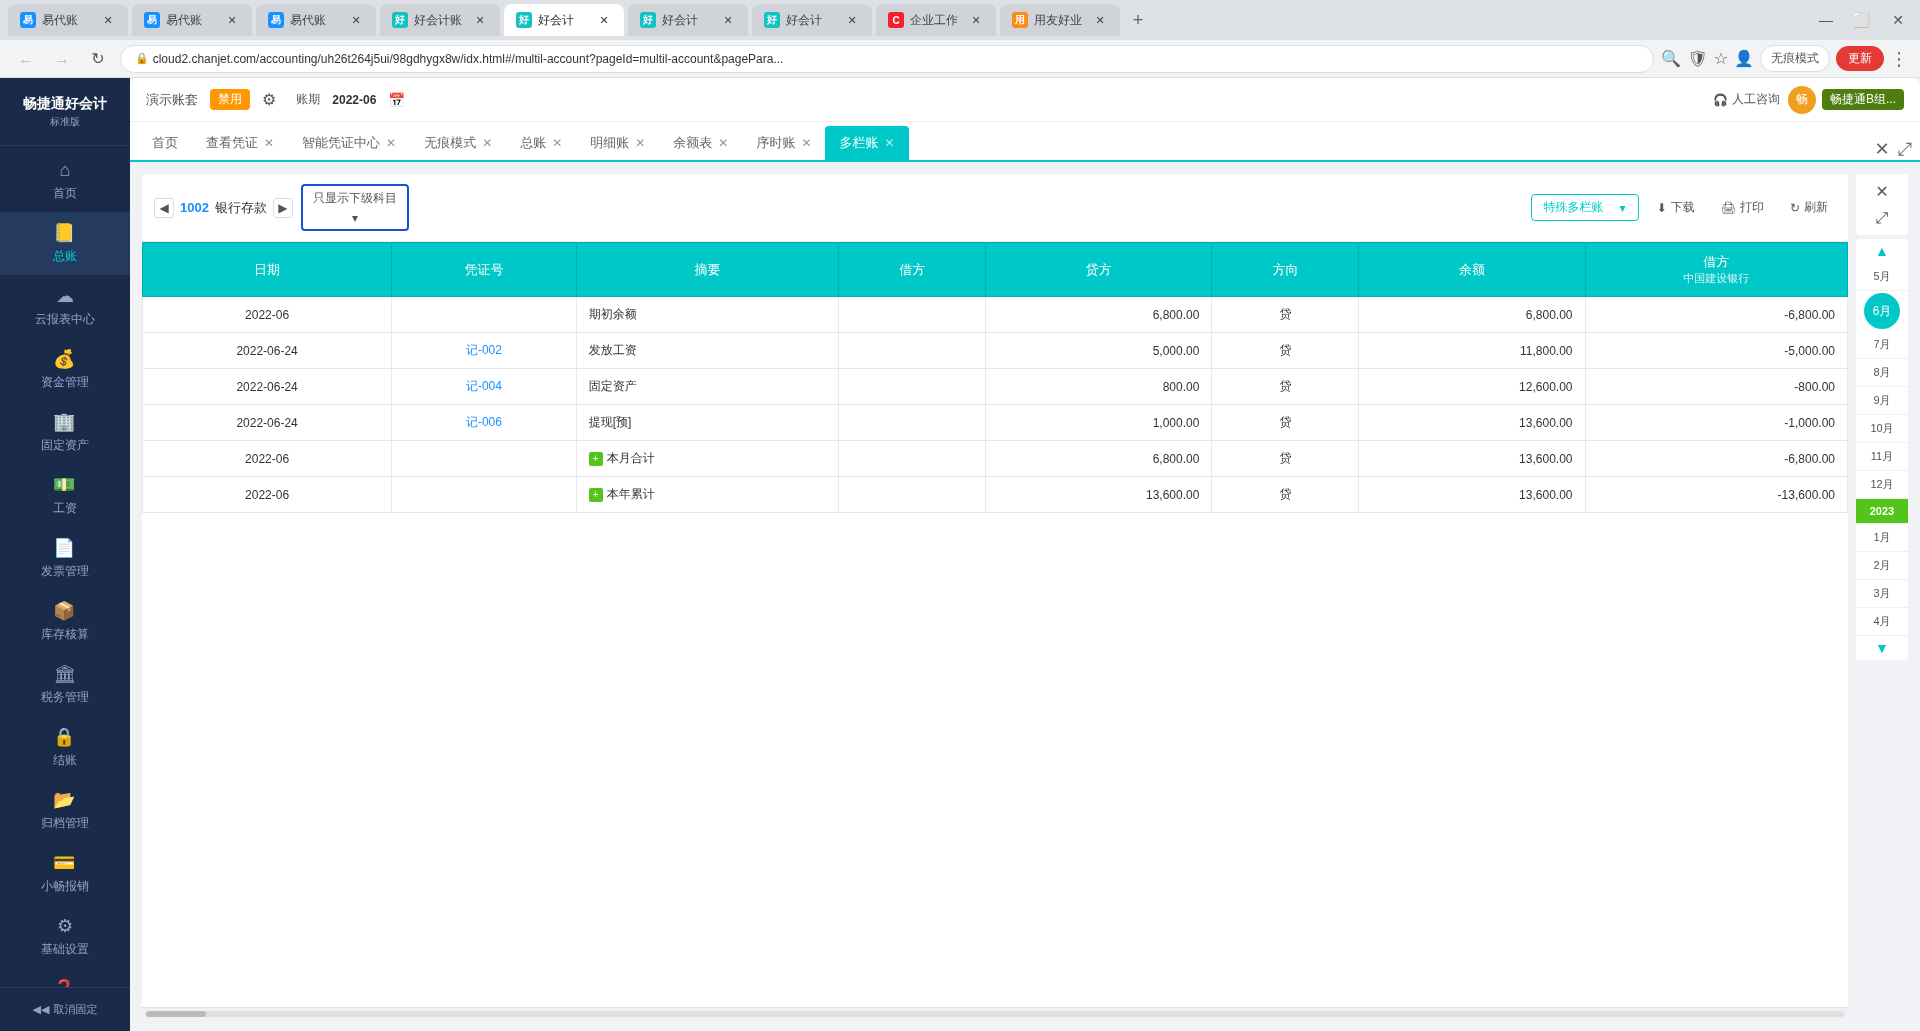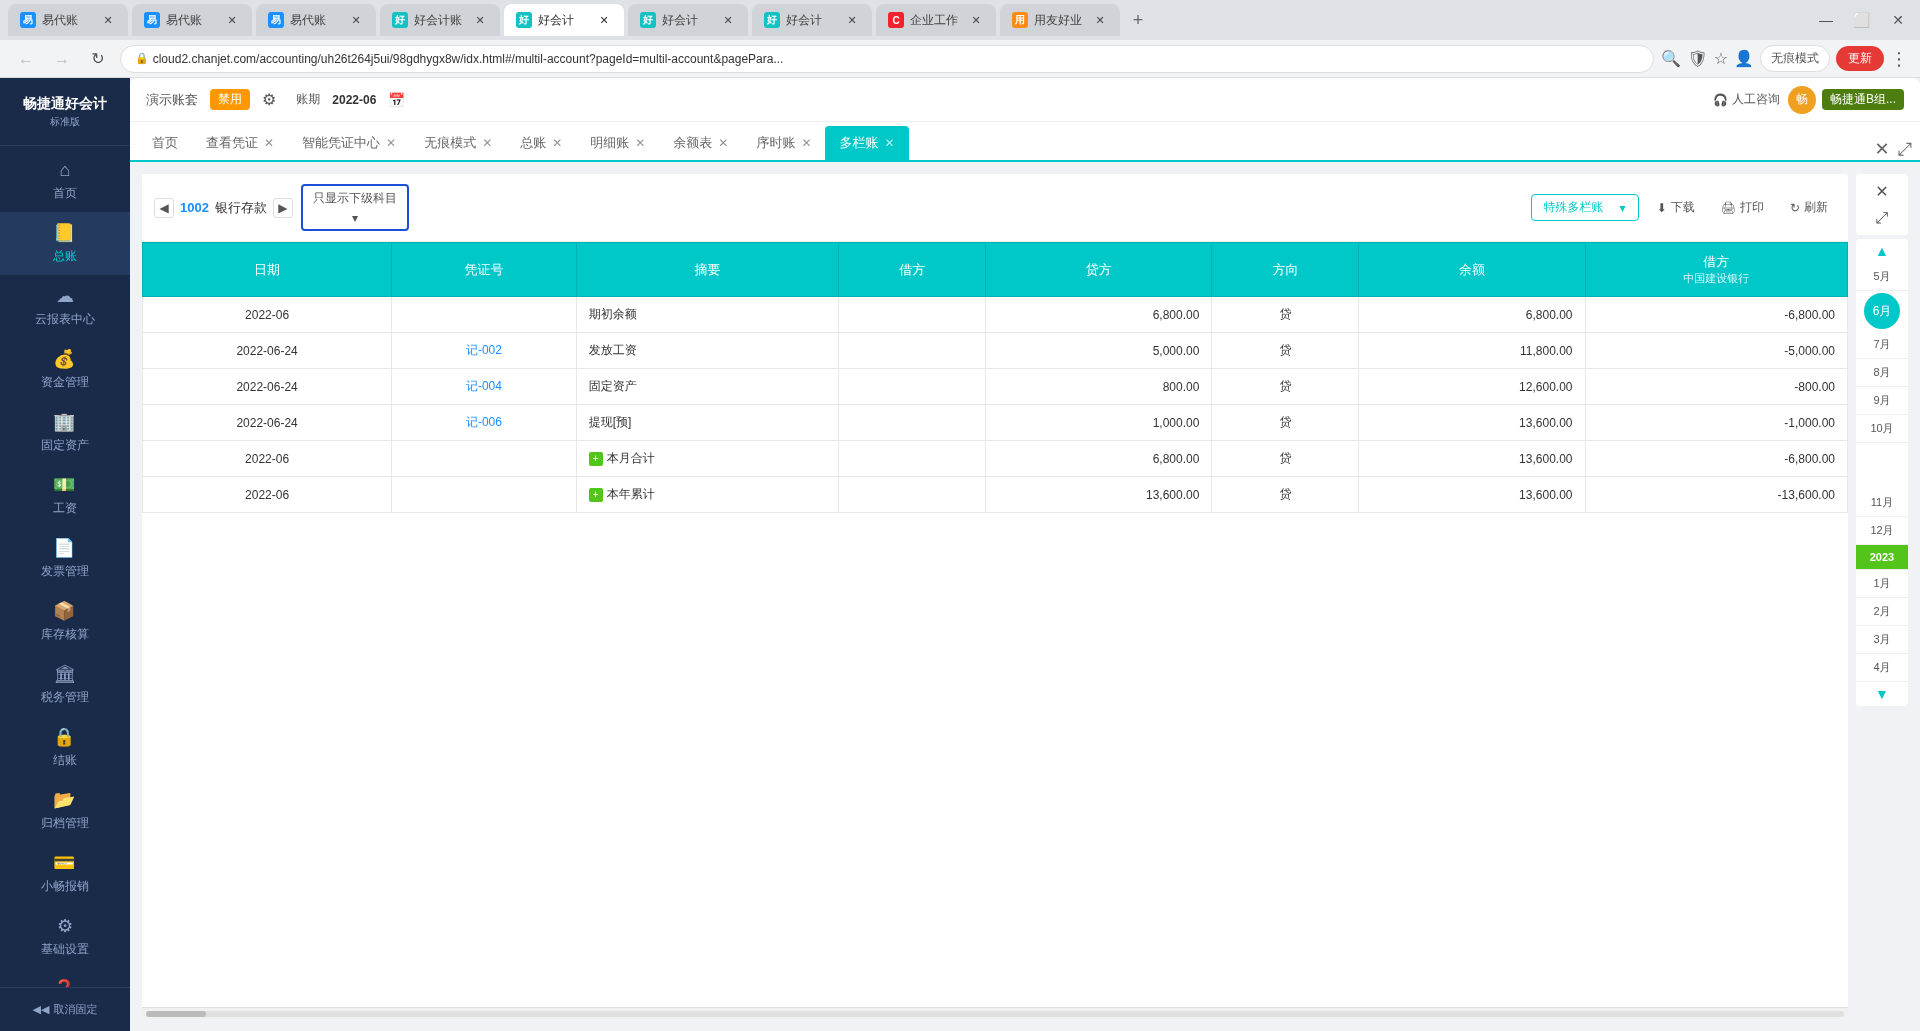--- a/index.html
+++ b/index.html
@@ -461,21 +461,21 @@
         </div>
 
         <div class="month-panel">
           <div class="month-arrow">▲</div>
           <div class="month-item" style="font-size:11px;color:#555;">5月</div>
           <div class="month-item active" style="background:#00c8c8;color:white;border-radius:50%;margin:2px auto;width:36px;height:36px;display:flex;align-items:center;justify-content:center;font-size:12px;cursor:pointer;">6月</div>
           <div class="month-item" style="font-size:11px;color:#555;">7月</div>
           <div class="month-item" style="font-size:11px;color:#555;">8月</div>
           <div class="month-item" style="font-size:11px;color:#555;">9月</div>
           <div class="month-item" style="font-size:11px;color:#555;">10月</div>
-          <div class="month-item" style="font-size:11px;color:#555;margin-top:46px;">11月</div>
+          <div class="month-item" style="font-size:11px;color:#555;">11月</div>
           <div class="month-item" style="font-size:11px;color:#555;">12月</div>
           <div class="month-item year-label">2023</div>
           <div class="month-item" style="font-size:11px;color:#555;">1月</div>
           <div class="month-item" style="font-size:11px;color:#555;">2月</div>
           <div class="month-item" style="font-size:11px;color:#555;">3月</div>
           <div class="month-item" style="font-size:11px;color:#555;">4月</div>
           <div class="month-arrow">▼</div>
         </div>
       </div>
 

